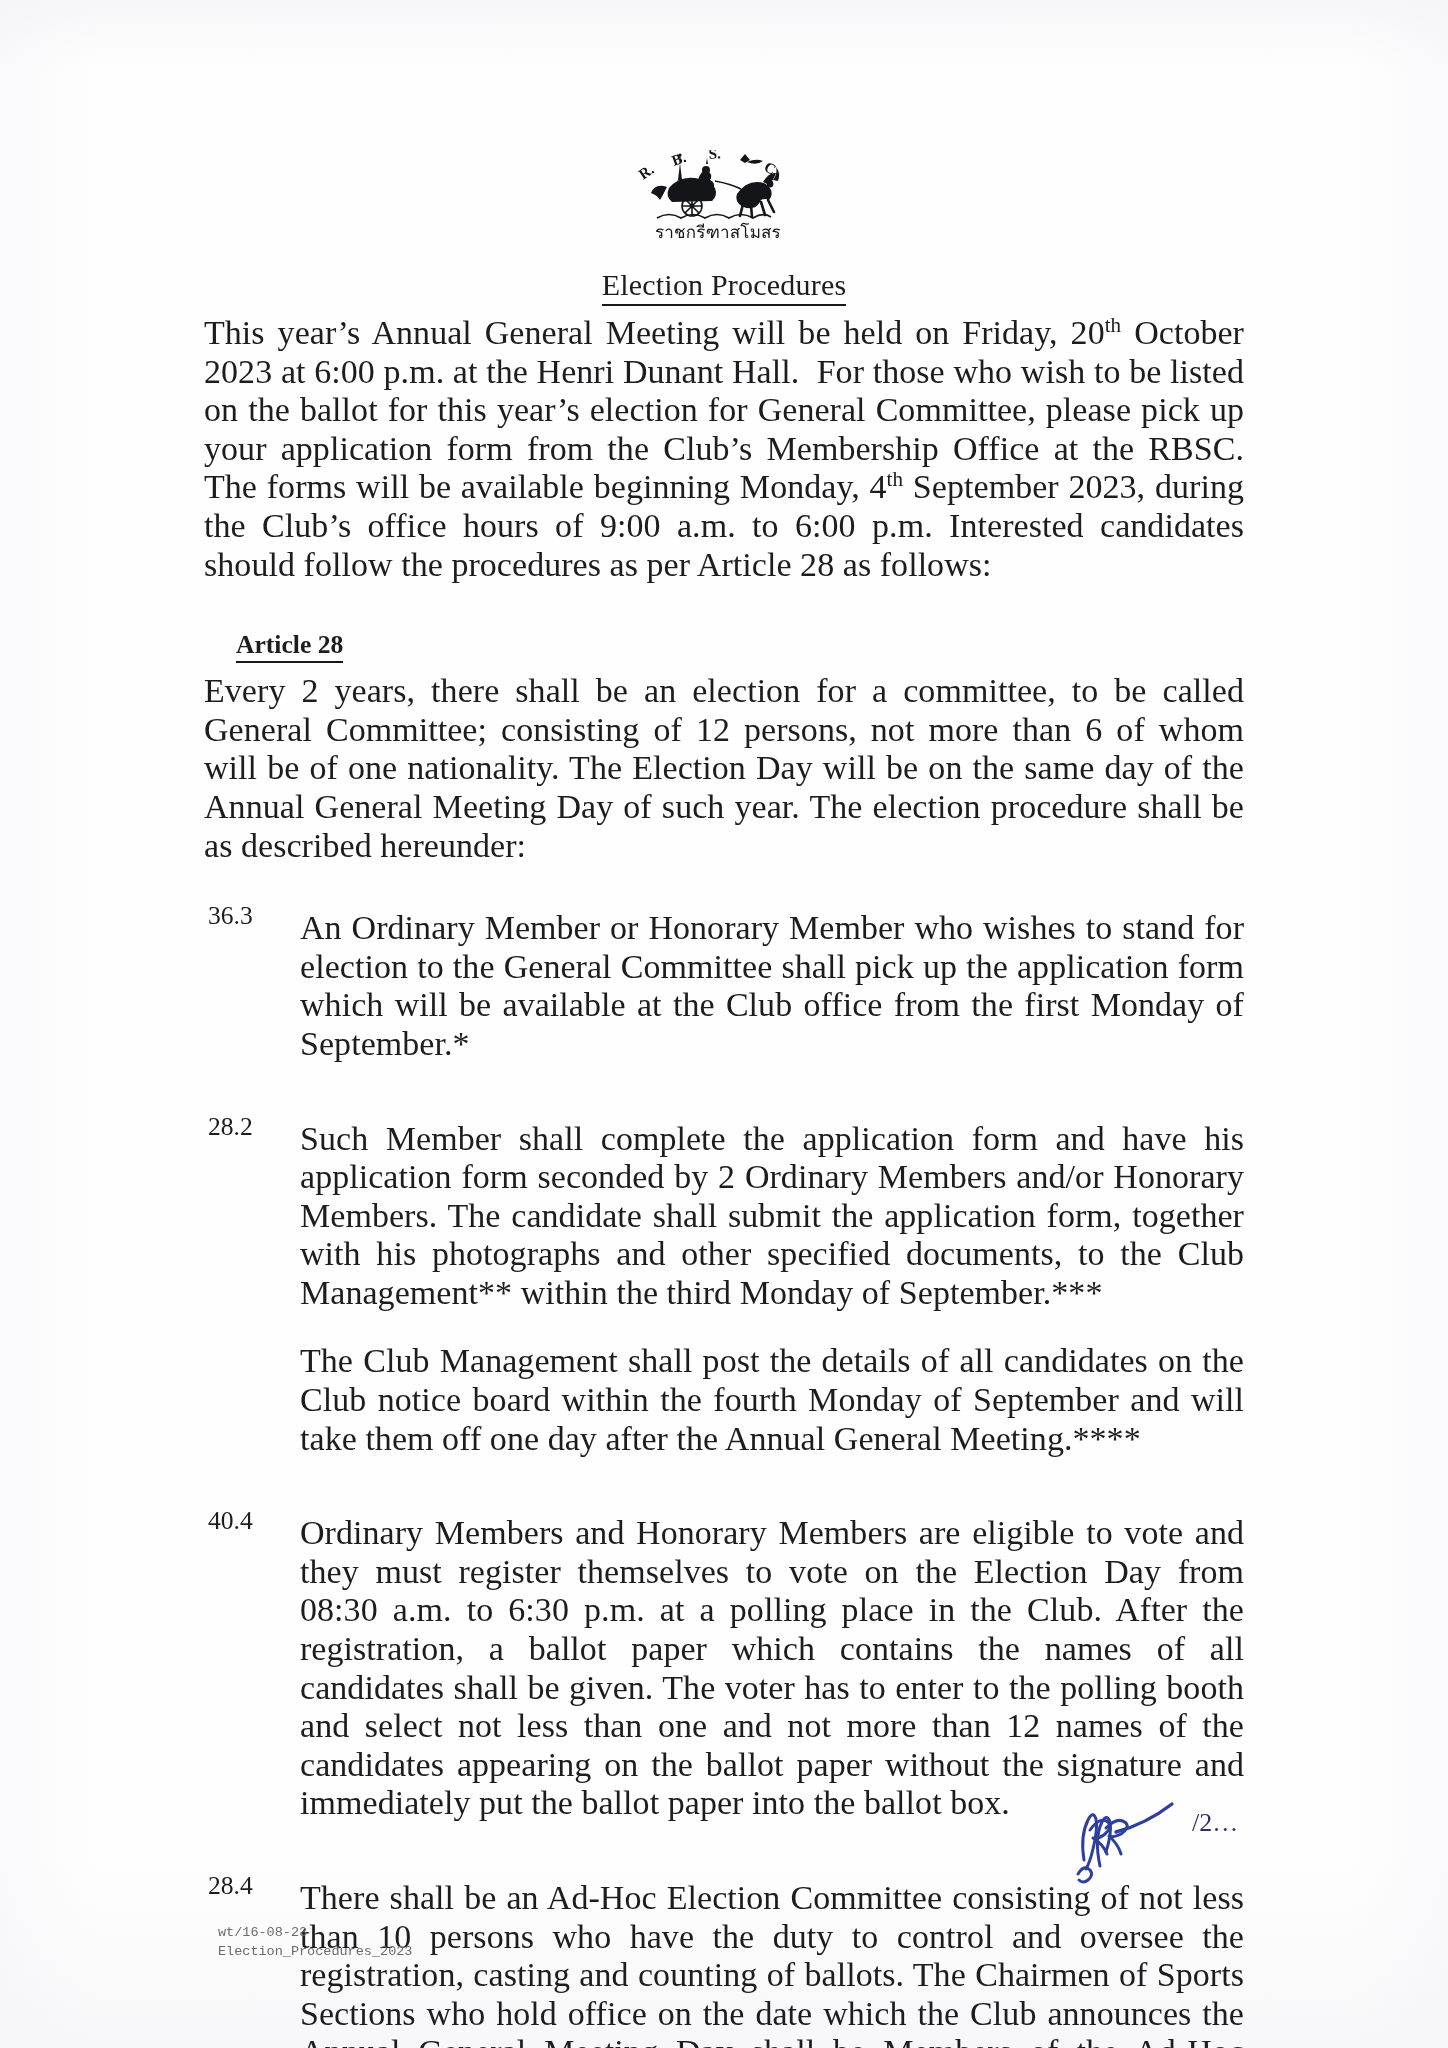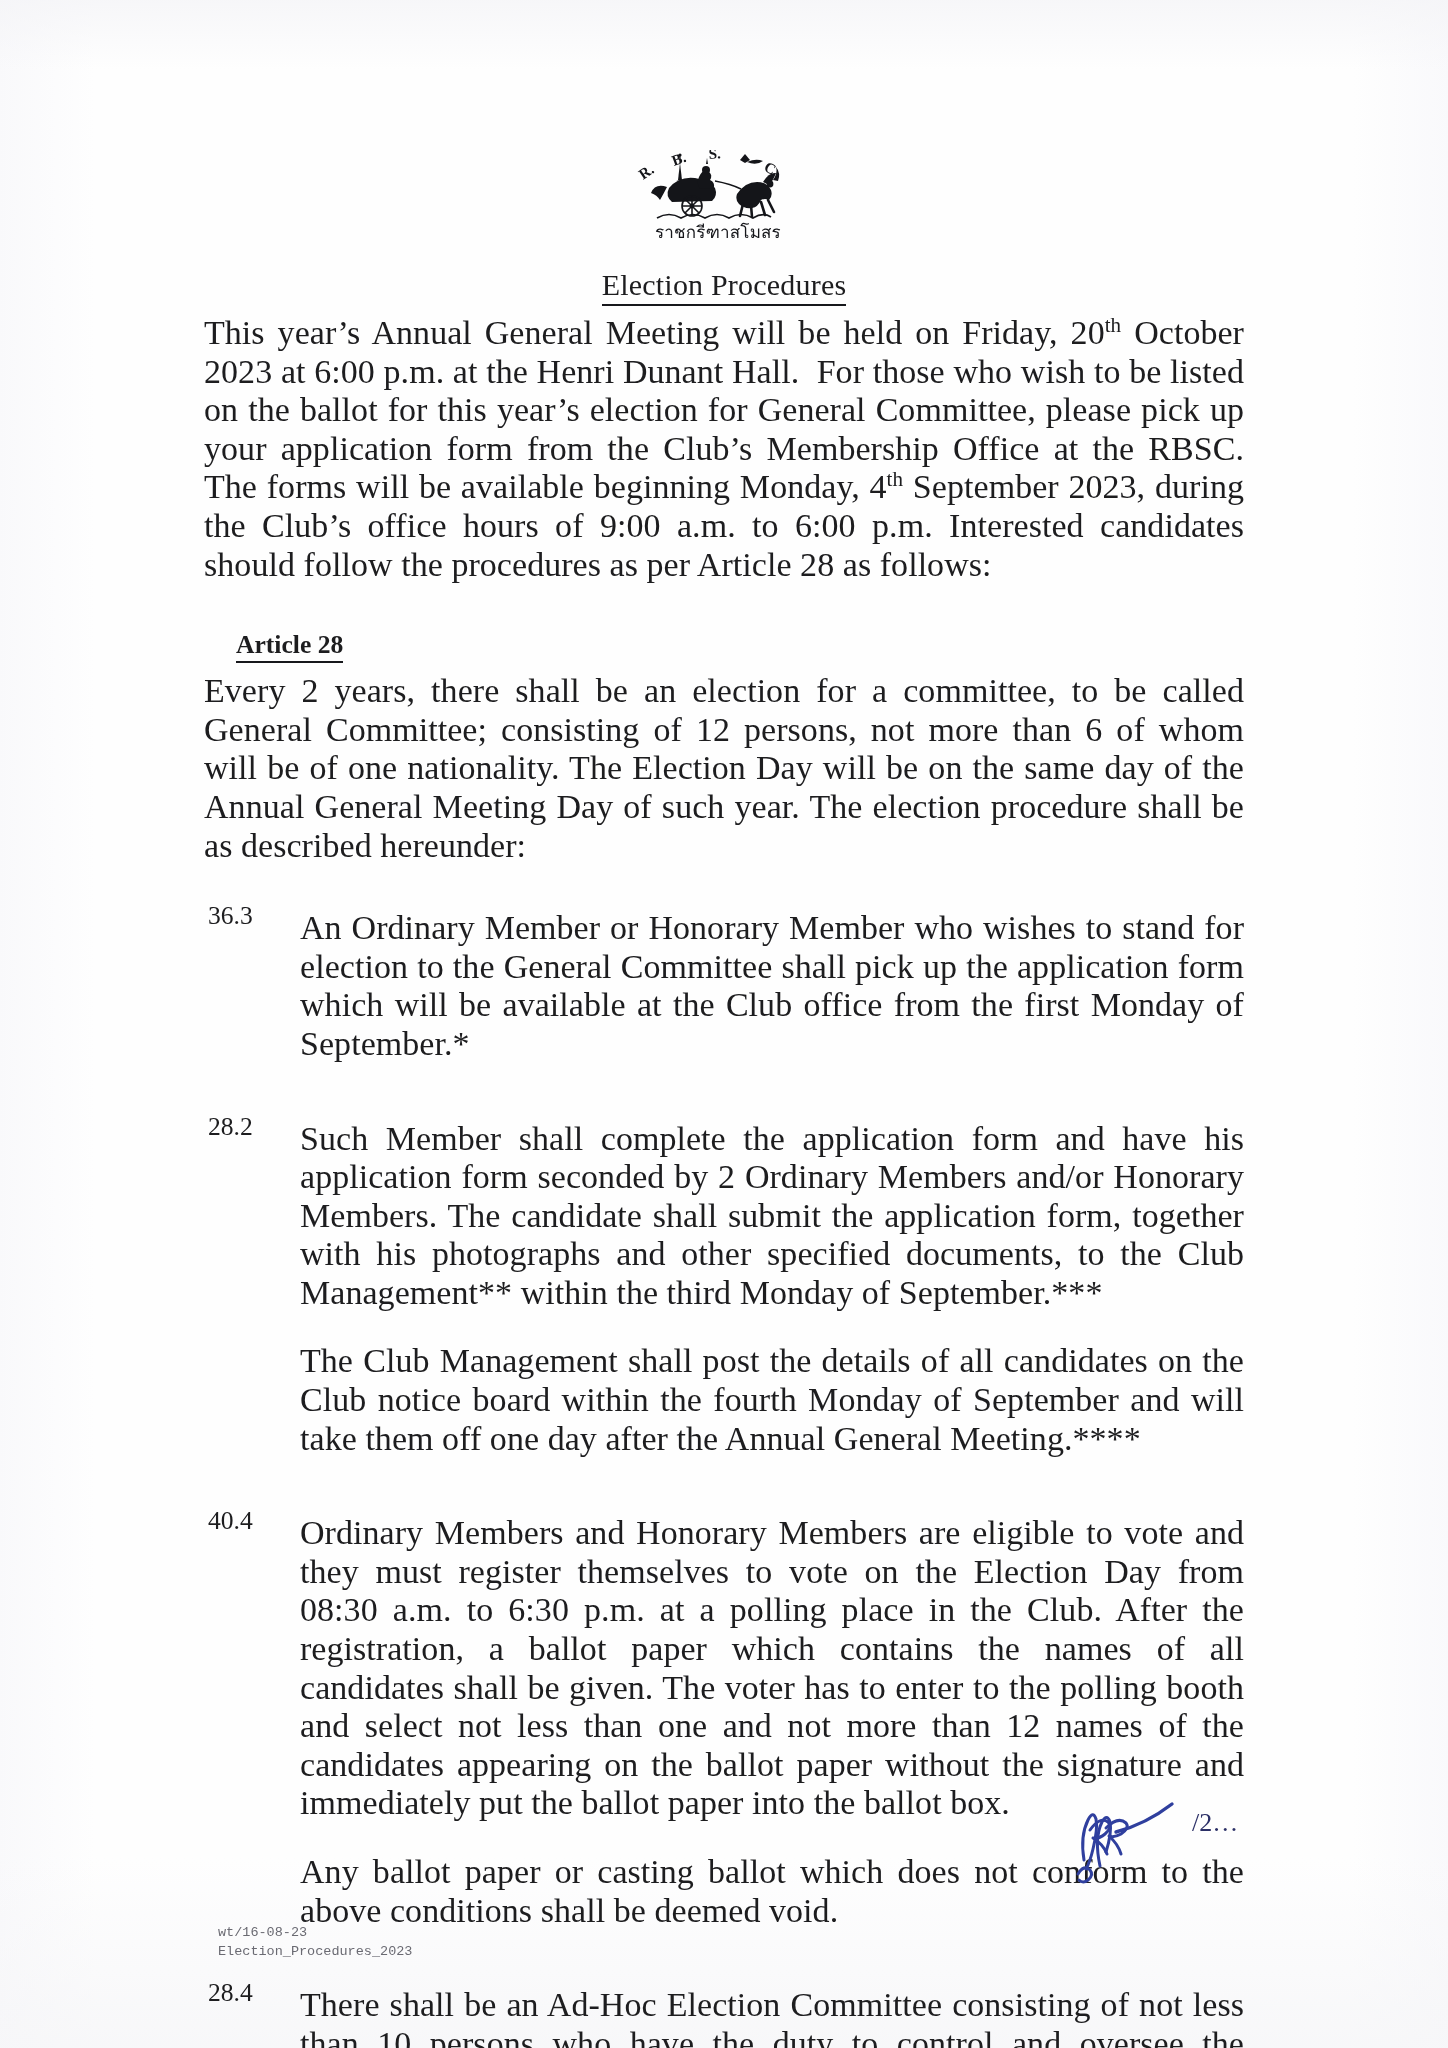--- a/index.html
+++ b/index.html
@@ -227,21 +227,20 @@
       <div class="clause-body">
         <p class="body">Such Member shall complete the application form and have his application form seconded by 2 Ordinary Members and/or Honorary Members. The candidate shall submit the application form, together with his photographs and other specified documents, to the Club Management** within the third Monday of September.***</p>
         <p class="body">The Club Management shall post the details of all candidates on the Club notice board within the fourth Monday of September and will take them off one day after the Annual General Meeting.****</p>
       </div>
     </div>
 
     <div class="clause">
       <div class="clause-num">40.4</div>
       <div class="clause-body">
         <p class="body">Ordinary Members and Honorary Members are eligible to vote and they must register themselves to vote on the Election Day from 08:30 a.m. to 6:30 p.m. at a polling place in the Club.  After the registration, a ballot paper which contains the names of all candidates shall be given. The voter has to enter to the polling booth and select not less than one and not more than 12 names of the candidates appearing on the ballot paper without the signature and immediately put the ballot paper into the ballot box.</p>
-        <p class="body">Any ballot paper or casting ballot which does not conform to the above conditions shall be deemed void.</p>
       </div>
     </div>
 
     <div class="clause">
       <div class="clause-num">28.4</div>
       <div class="clause-body">
         <p class="body">There shall be an Ad-Hoc Election Committee consisting of not less than 10 persons who have the duty to control and oversee the registration, casting and counting of ballots. The Chairmen of Sports Sections who hold office on the date which the Club announces the Annual General Meeting Day shall be Members of the Ad-Hoc Election Committee on a voluntary basis. If the Chairman of any Sports Section is not willing or cannot serve on Ad-Hoc Election Committee as specified in the 3<sup>rd</sup> paragraph of this Article, such Sports Section may select a representative to act on his behalf.&nbsp; The General Manager of the Club shall be Secretary of the Ad-Hoc Election Committee who has the duty to arrange the polling place, polling booth, ballot box; contact and coordinate with the Chairmen of all Sports Sections to volunteer or having a representative to be the Members of the Ad-Hoc Election Committee not less than the number as stated hereof. The Members of the Ad-Hoc Election Committee shall elect among themselves to be one Chairman of the Ad-Hoc Election Committee.&nbsp; The Ad-Hoc Election Committee may appoint one or more persons to perform any duty within the scope of its duties.</p>
       </div>
     </div>
 

